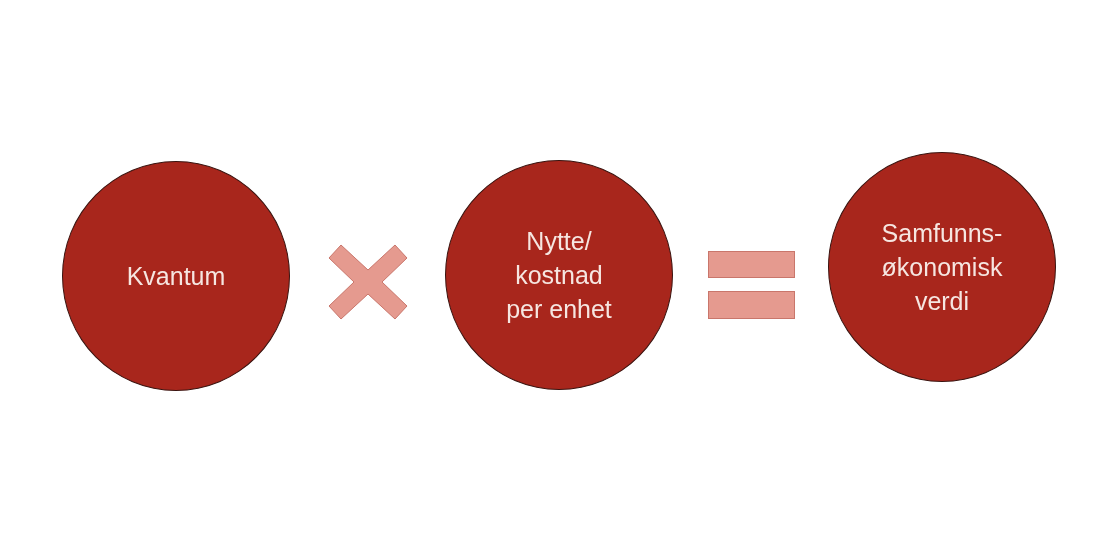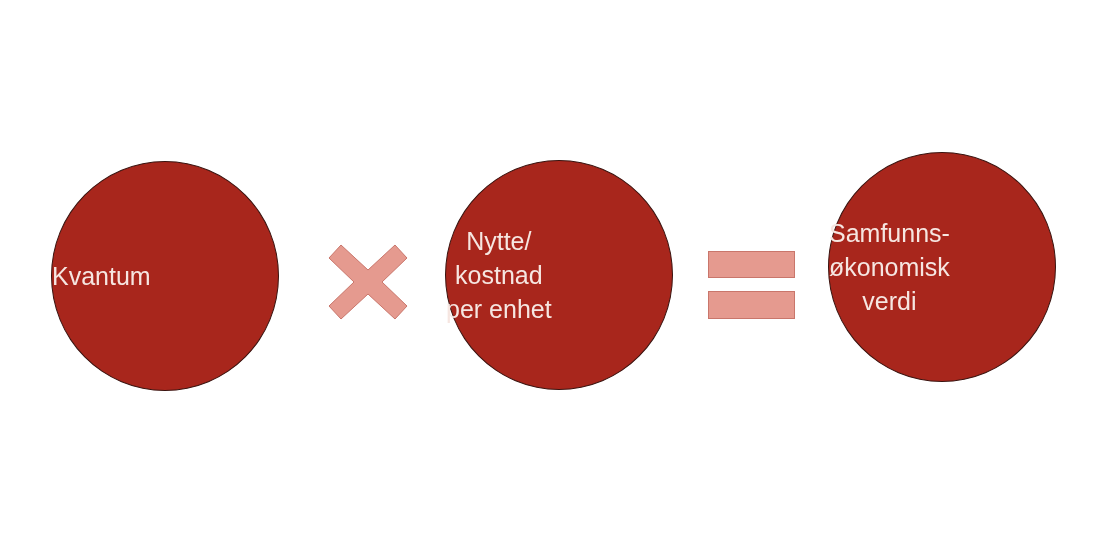--- a/index.html
+++ b/index.html
@@ -1,30 +1,30 @@
 <!DOCTYPE html>
 <html><head>
 <meta charset="utf-8">
 <style>
   html, body { margin: 0; padding: 0; }
   body { width: 1104px; height: 553px; background: #ffffff; position: relative; overflow: hidden;
          font-family: "Liberation Sans", "DejaVu Sans", sans-serif; }
   .circle { position: absolute; width: 228px; height: 230px; border-radius: 50%;
             background: #a8261c; border: 1.5px solid #3a1410; box-sizing: border-box;
-            display: flex; align-items: center; justify-content: flex-start; text-align: center; }
+            display: flex; align-items: center; justify-content: center; text-align: center; }
   .circle-text { color: #f6e6e1; font-size: 25px; line-height: 34px; white-space: pre-line; }
   .op { position: absolute; }
   .bar { position: absolute; background: #e59a8f; border: 1px solid #c9766b; box-sizing: border-box; }
 </style>
 </head>
 <body>
 
 <div>
 
-  <div class="circle" style="left:51px; top:161px;">
+  <div class="circle" style="left:62px; top:161px;">
     <span class="circle-text">Kvantum</span>
   </div>
 
   <div class="op" style="left:327px; top:243px; width:82px; height:78px;">
     <svg width="82" height="78" viewBox="0 0 82 78">
       <polygon points="14,2 41,27 68,2 80,15 55,39 80,63 68,76 41,51 14,76 2,63 27,39 2,15" fill="#e59a8f" stroke="#c9766b" stroke-width="1"></polygon>
     </svg>
   </div>
 
   <div class="circle" style="left:445px; top:160px;">

